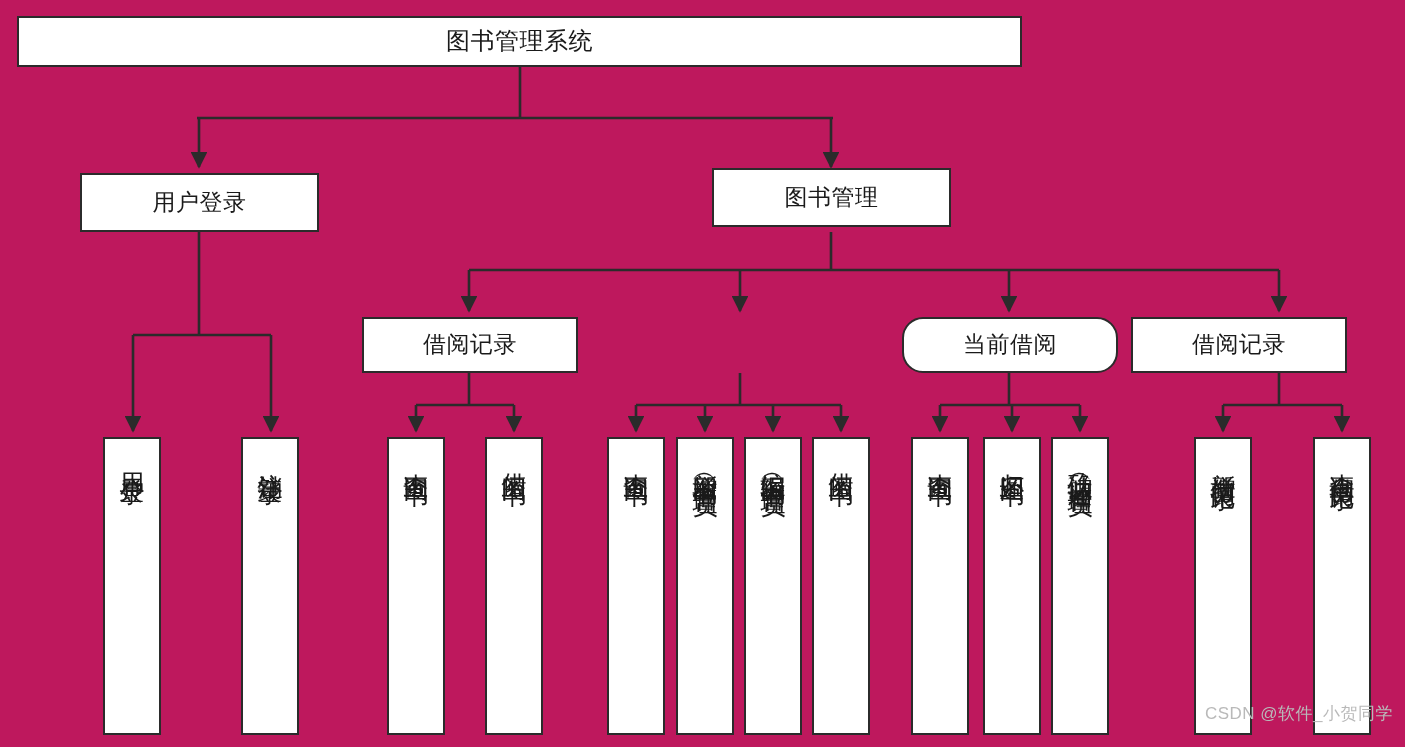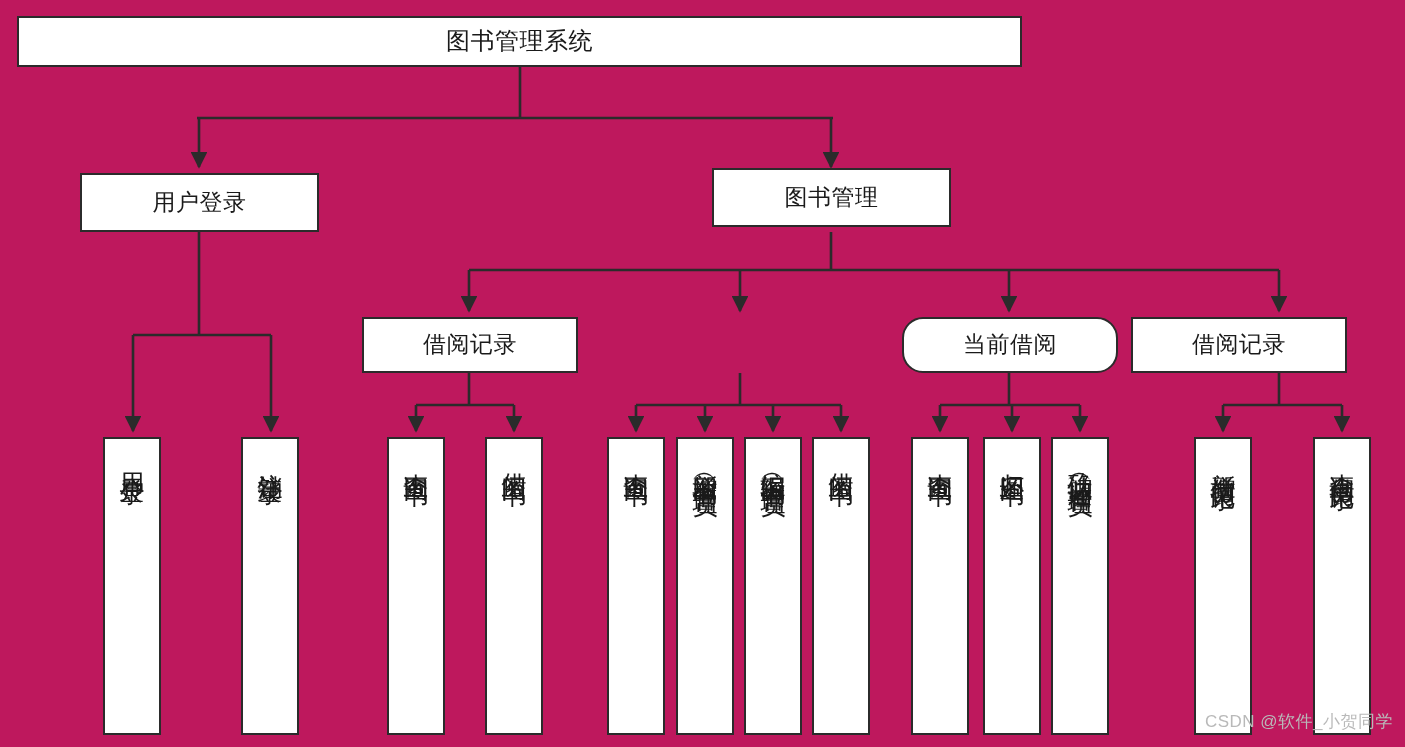--- a/index.html
+++ b/index.html
@@ -56,21 +56,21 @@
     writing-mode: vertical-rl;
     text-orientation: upright;
     font-size: 25px;
     line-height: 1.08;
     letter-spacing: 3px;
     white-space: nowrap;
   }
   #watermark {
     position: absolute;
     right: 12px;
-    bottom: 14px;
+    bottom: 22px;
     font-size: 17px;
     color: #b9b9b9;
     letter-spacing: 0.5px;
     user-select: none;
     white-space: nowrap;
   }
 </style>
 </head>
 <body>
 

